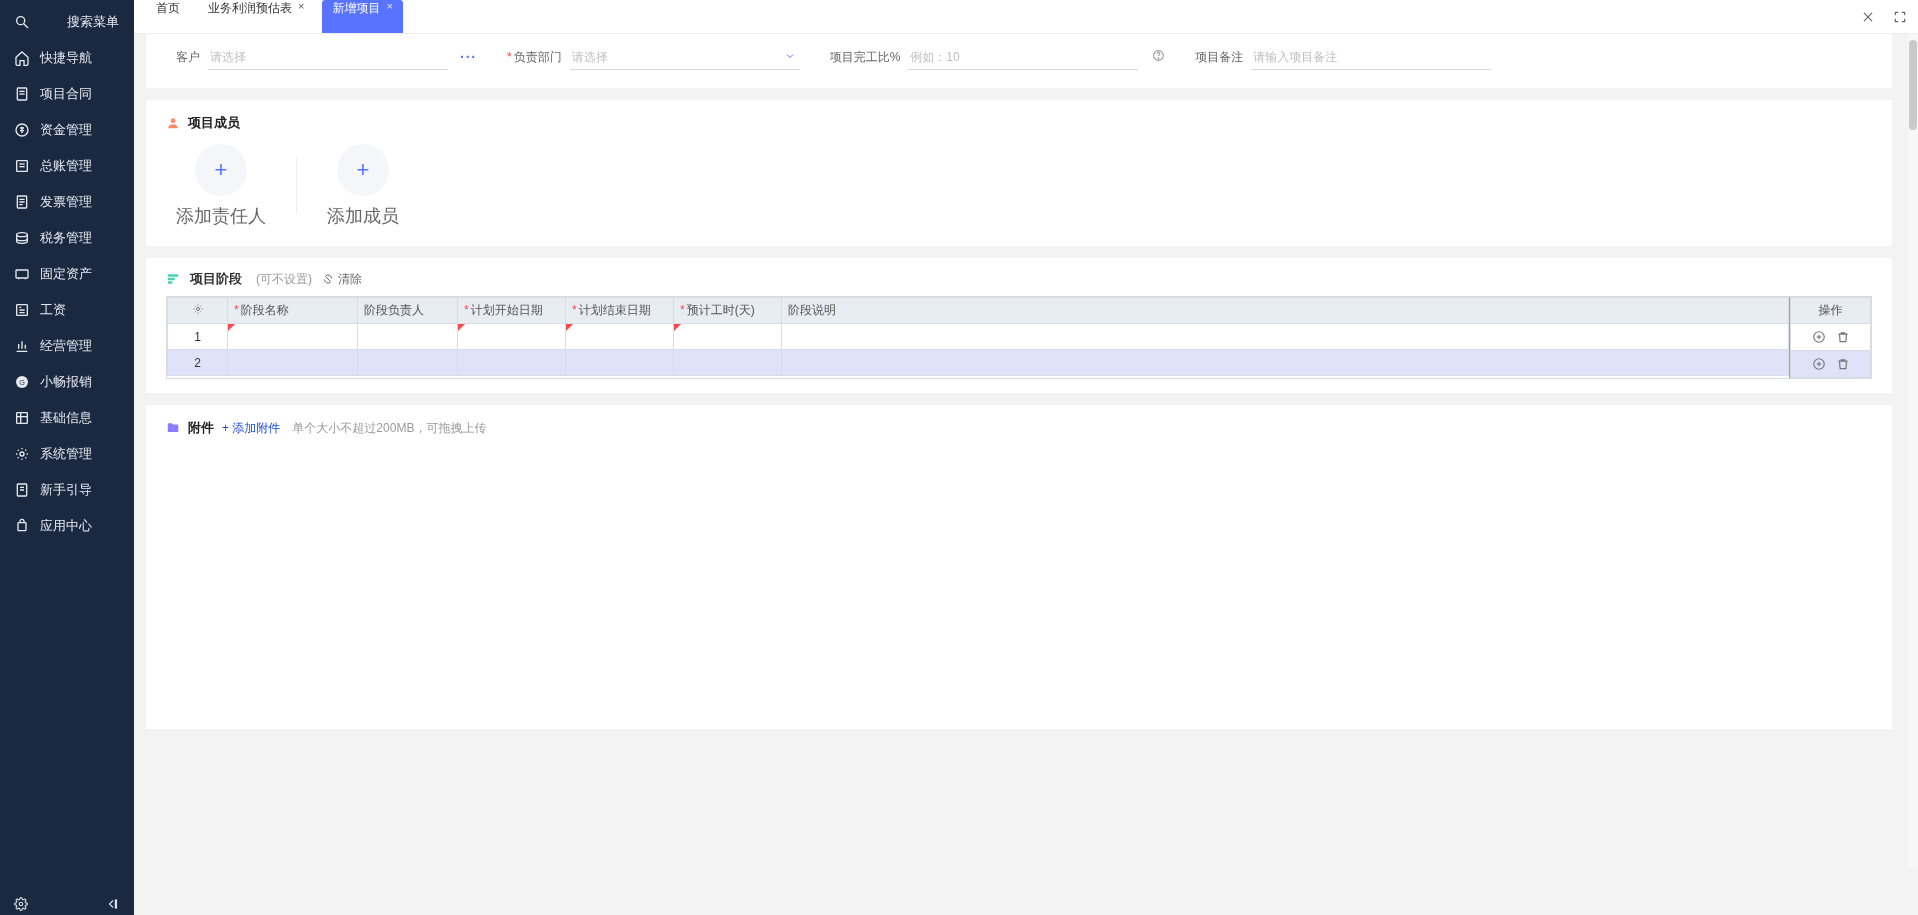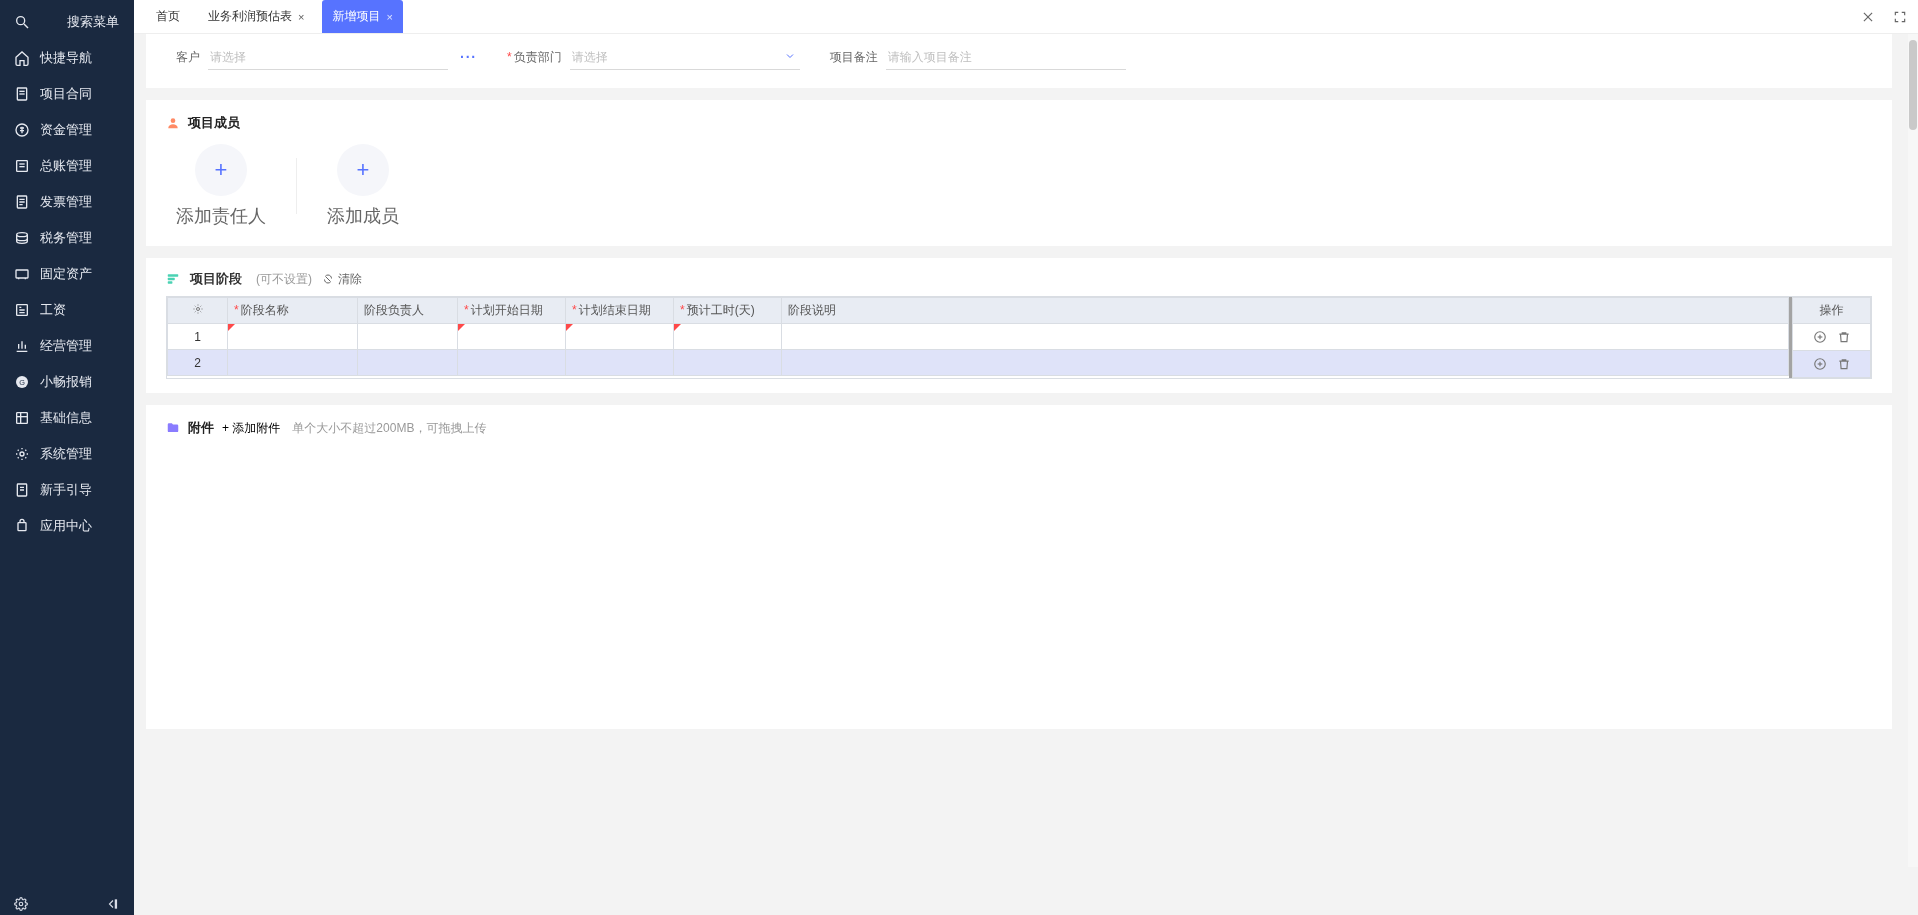--- a/index.html
+++ b/index.html
@@ -66,21 +66,21 @@
       display: flex;
       align-items: stretch;
       border-bottom: 1px solid #eee;
       gap: 8px;
       padding-left: 12px;
       background: #fff;
       position: relative;
     }
     .tab {
       display: flex;
-      align-items: center;
+      align-items: flex-start;
       padding: 0 10px;
       font-size: 12px;
       color: #333;
       border-radius: 3px 3px 0 0;
       cursor: pointer;
       gap: 6px;
     }
     .tab.active {
       background: #5773ff;
       color: #fff;
@@ -149,41 +149,41 @@
     .select-wrapper { position: relative; display: inline-flex; align-items: center; }
     .select-suffix { position: absolute; right: 4px; color: #5773ff; font-size: 12px; pointer-events: none; }
     .more-dots { color: #5773ff; font-weight: bold; letter-spacing: 1px; cursor: pointer; font-size: 14px; margin-left: 4px; }
     .help-icon { color: #999; margin-left: 6px; font-size: 13px; cursor: pointer; }
     
     .section-card { background: #fff; margin: 0 12px 12px 12px; padding: 14px 20px 18px 20px; }
     .section-header { display: flex; align-items: center; gap: 8px; margin-bottom: 12px; font-size: 13px; color: #222; }
     .section-header .title { font-weight: 600; }
     .sh-icon { width: 14px; height: 14px; display: inline-flex; align-items: center; justify-content: center; }
     .hint { color: #999; font-size: 12px; margin-left: 4px; }
-    .link { color: #000000; cursor: pointer; font-size: 12px; }
+    .link { color: #1d4ed8; cursor: pointer; font-size: 12px; }
     .divider-v { width: 1px; background: #eee; height: 56px; align-self: center; }
     
     .add-row { display: flex; align-items: center; gap: 30px; padding-left: 10px; }
     .add-block { display: flex; flex-direction: column; align-items: center; gap: 8px; }
     .add-circle {
       width: 52px; height: 52px; border-radius: 50%;
       background: #f5f6fa;
       display: flex; align-items: center; justify-content: center;
       color: #5773ff; font-size: 22px; cursor: pointer;
     }
     .add-label { font-size: 18px; color: #666; }
     
     .stage-card { background: #fff; margin: 0 12px 12px 12px; padding: 12px 20px 14px 20px; }
     .stage-header { display: flex; align-items: center; gap: 10px; margin-bottom: 8px; }
     .stage-header .title { font-weight: 600; font-size: 13px; }
     .clear-link { display: inline-flex; align-items: center; gap: 4px; color: #666; cursor: pointer; font-size: 12px; text-align: right; }
     .clear-link svg { width: 12px; height: 12px; }
     .table-wrap { display: flex; border: 1px solid #d9dde3; }
     .table-main { flex: 1; overflow: auto; }
-    .table-ops  { width: 82px; border-left: 3px solid #a3a3a3; }
+    .table-ops  { width: 82px; border-left: 1px solid #a3a3a3; }
     table { border-collapse: collapse; width: 100%; table-layout: fixed; }
     th, td { border: 1px solid #d9dde3; height: 26px; font-size: 12px; padding: 0 6px; }
     thead th { background: #e8ecf3; color: #555; font-weight: 500; text-align: left; }
     thead th.center { text-align: center; }
     tbody td.center { text-align: center; }
     .row-marker {
       position: relative;
     }
     .row-marker::before {
       content: "";
@@ -441,20 +441,31 @@
               <span class="select-wrapper">
                 <input class="form-input input-230" readonly="" placeholder="请选择" style="">
                 <span class="select-suffix">
                   <svg width="12" height="12" viewBox="0 0 24 24" fill="none" stroke="#5773ff" stroke-width="2">
                       <polyline points="6 9 12 15 18 9"></polyline>
                     </svg>
                 </span>
               </span>
             </div>
 
+            <div class="form-item">
+              <span class="form-label">项目完工比%</span>
+              <input class="form-input input-pct" placeholder="例如：10" style="">
+              <span class="help-icon">
+                <svg width="13" height="13" viewBox="0 0 24 24" fill="none" stroke="currentColor" stroke-width="2">
+                    <circle cx="12" cy="12" r="9"></circle>
+                    <path d="M9.5 9a2.5 2.5 0 1 1 3.5 2.3c-.8.4-1 .9-1 1.7"></path>
+                    <circle cx="12" cy="17" r="0.8" fill="currentColor"></circle>
+                  </svg>
+              </span>
+            </div>
 
             <div class="form-item">
               <span class="form-label">项目备注</span>
               <input class="form-input input-240" placeholder="请输入项目备注" style="">
             </div>
           </div>
         </div>
 
         <div class="section-card">
           <div class="section-header">

